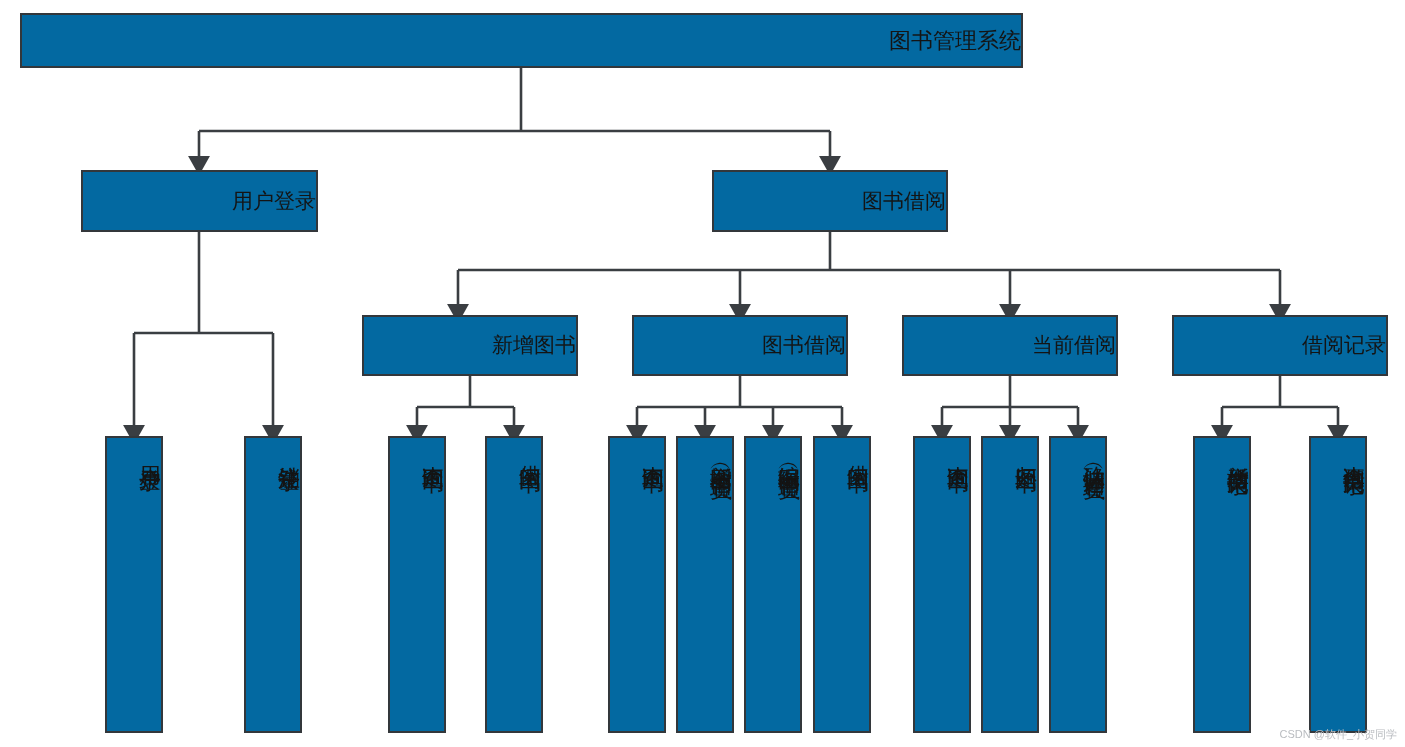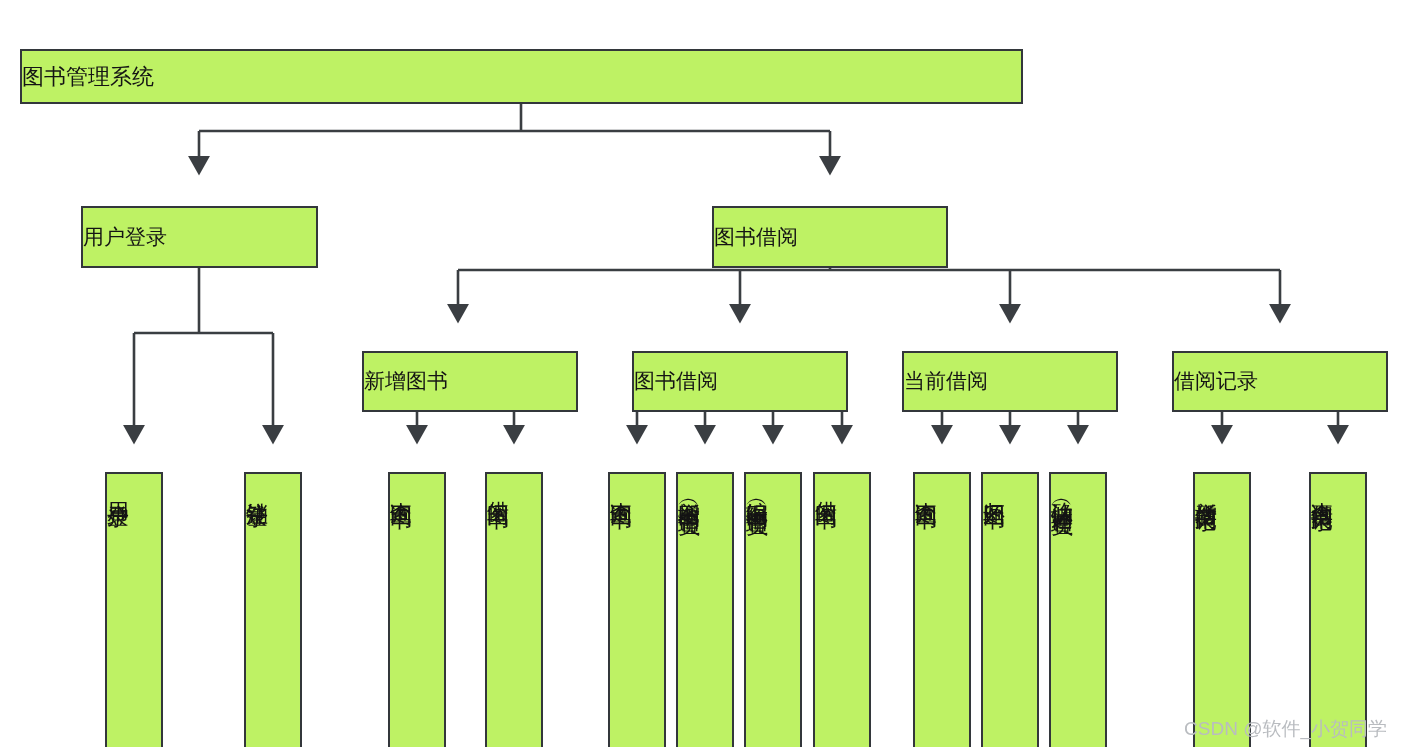--- a/index.html
+++ b/index.html
@@ -17,28 +17,27 @@
     width: 1405px; height: 747px;
     background: #ffffff;
   }
   #wires {
     position: absolute; left: 0; top: 0;
     width: 1405px; height: 747px;
     pointer-events: none;
   }
   .node {
     position: absolute;
-    background: #bef264;
+    background: #0369a1;
     border: 2px solid #33373b;
     display: flex;
     align-items: center;
-    justify-content: flex-start;
+    justify-content: flex-end;
     color: #141414;
     z-index: 2;
-    margin-top: 36px;
   }
   .node .label {
     display: block;
     text-align: center;
     line-height: 1.18;
     white-space: nowrap;
   }
   
   .node.h .label {
     font-size: 21px;
@@ -52,23 +51,23 @@
   .node.v .label {
     writing-mode: vertical-rl;
     text-orientation: upright;
     font-size: 22px;
     letter-spacing: 2px;
     line-height: 1;
     white-space: nowrap;
   }
   #watermark {
     position: absolute;
-    right: 18px;
+    right: 8px;
     bottom: 5px;
-    font-size: 19px;
+    font-size: 11px;
     color: #b9bcc0;
     z-index: 5;
     white-space: nowrap;
     font-family: "Liberation Sans", "DejaVu Sans", sans-serif;
   }
 </style>
 </head>
 <body>
 
 <div id="diagram">

